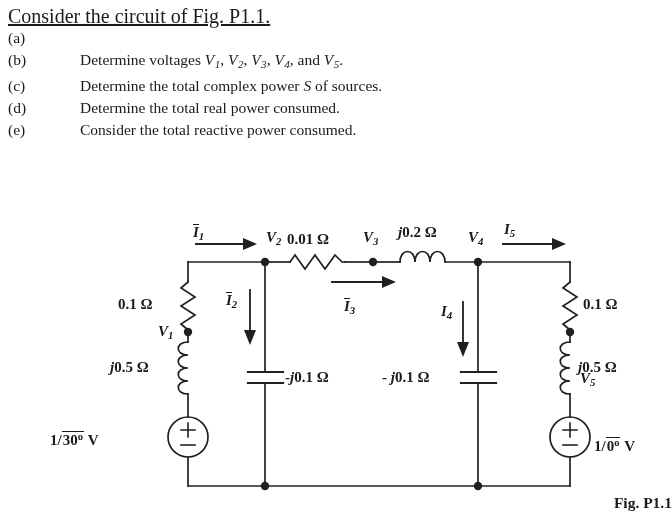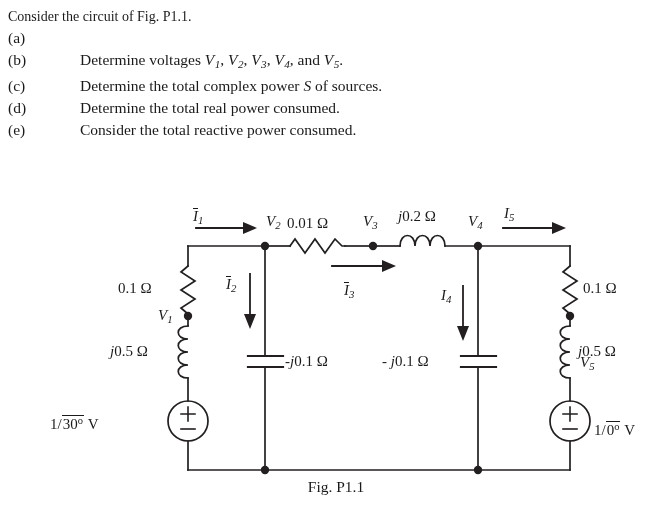--- a/index.html
+++ b/index.html
@@ -17,23 +17,24 @@
   }
 
   
   #problem-statement {
     position: absolute;
     left: 8px;
     top: 6px;
     width: 640px;
   }
   .intro-line {
-    font-size: 14px;
+    font-size: 20px;
     line-height: 21px;
     white-space: nowrap;
+    text-decoration: underline;
   }
   .prob-row {
     display: flex;
     font-size: 15.5px;
     line-height: 22px;
     white-space: nowrap;
   }
   .prob-label {
     width: 72px;
     flex: 0 0 72px;
@@ -48,35 +49,36 @@
     font-style: italic;
     font-size: 0.72em;
     vertical-align: -0.28em;
     padding-left: 0.4px;
   }
 
   
   #figure-circuit {
     position: absolute;
     left: 0;
-    top: 184px;
+    top: 200px;
     width: 588px;
     height: 327px;
+    font-weight: bold;
   }
   #circuit-svg {
     position: absolute;
     left: 0;
     top: 0;
   }
   .fig-caption {
     position: absolute;
     left: 0;
     top: 294px;
     width: 672px;
-    text-align: center;
+    text-align: right;
     font-size: 15.5px;
   }
 
   
   .clabel {
     position: absolute;
     font-size: 15px;
     line-height: 15px;
     white-space: nowrap;
     color: #1a1a1a;

